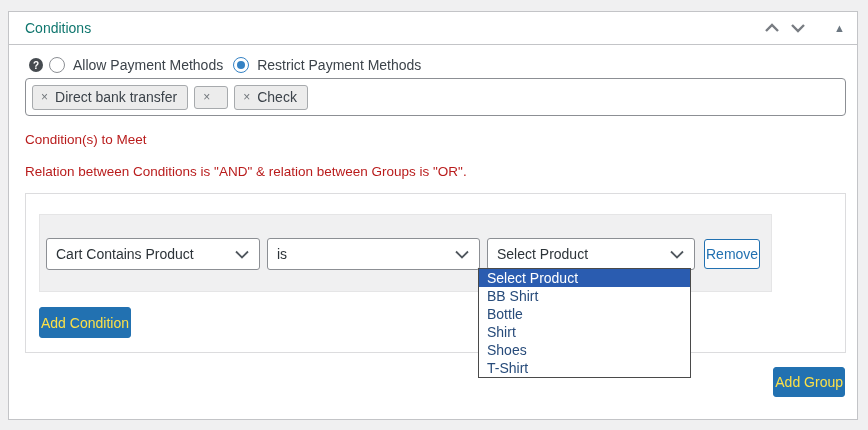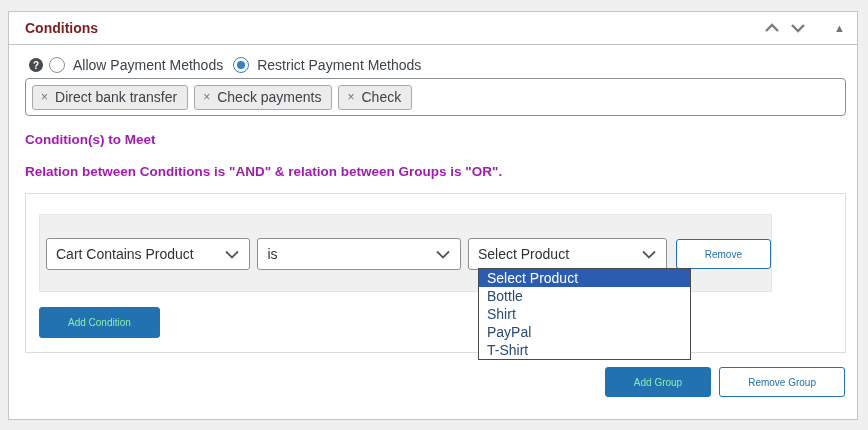--- a/index.html
+++ b/index.html
@@ -18,21 +18,21 @@
     width: 850px; height: 409px;
     background: #fff;
     border: 1px solid #c3c4c7;
   }
   .mb-header {
     height: 33px;
     border-bottom: 1px solid #c3c4c7;
     display: flex; align-items: center;
     padding: 0 12px 0 16px;
   }
-  .mb-title { font-weight: bold; font-size: 14px; color: #7f1d1d; }
+  .mb-title { font-weight: normal; font-size: 14px; color: #0f766e; }
   .mb-header-icons { margin-left: auto; display: flex; align-items: center; gap: 10px; color: #787c82; }
   .mb-header-icons svg { display: block; }
   .toggle-tri { font-size: 11px; color: #6c7781; margin-left: 18px; line-height: 1; }
   .mb-body { padding: 12px 11px 0 16px; }
 
   .radio-row { display: flex; align-items: center; margin: 0 0 5px 4px; }
   .help-icon {
     width: 14px; height: 14px; border-radius: 50%;
     background: #464b50; color: #fff;
     font-size: 10px; font-weight: bold;
@@ -57,21 +57,21 @@
     padding: 5px 6px; display: flex; gap: 6px; align-items: center;
     min-height: 38px;
   }
   .tag {
     background: #ececec; border: 1px solid #a7aaad; border-radius: 3px;
     padding: 3px 10px 4px 8px; color: #3c434a; white-space: nowrap;
     display: inline-flex; align-items: center;
   }
   .tag .x { color: #72777c; font-size: 12px; margin-right: 7px; }
 
-  .bold-line { font-weight: bold; color: #a21caf; font-size: 13.5px; }
+  .bold-line { font-weight: normal; color: #b91c1c; font-size: 13.5px; }
   .line-meet { margin: 16px 0 0 0; }
   .line-relation { margin: 17px 0 0 0; }
 
   .group-wrap {
     margin-top: 14px;
     border: 1px solid #dcdcde;
     background: #fff;
     width: 821px;
     padding: 20px 13px 14px 13px;
   }
@@ -89,25 +89,25 @@
     padding: 0 10px 0 9px;
     color: #2c3338; cursor: pointer;
   }
   .sel .sel-text { flex: 1 1 auto; overflow: hidden; white-space: nowrap; }
   .sel svg { flex: 0 0 auto; }
   .sel-field { width: 214px; }
   .sel-op { width: 213px; }
   .sel-val { width: 208px; }
   .btn {
     display: inline-flex; align-items: center; justify-content: center;
-    height: 30px; border-radius: 3px; font-size: 10px;
-    padding: 0 28px; cursor: pointer; white-space: nowrap;
+    height: 30px; border-radius: 3px; font-size: 14px;
+    padding: 0 1px; cursor: pointer; white-space: nowrap;
   }
   .btn-secondary { background: #fff; border: 1px solid #2271b1; color: #2271b1; }
-  .btn-primary { background: #2271b1; border: 1px solid #2271b1; color: #86efac; }
+  .btn-primary { background: #2271b1; border: 1px solid #2271b1; color: #fde047; }
   .btn-remove { margin-left: 2px; }
   .btn-add-cond { margin-top: 15px; height: 31px; }
 
   .footer-row {
     margin-top: 14px;
     display: flex; justify-content: flex-end; gap: 8px;
     padding-right: 1px;
   }
 
   .dropdown-list {
@@ -159,21 +159,20 @@
       <span class="radio-label">Restrict Payment Methods</span>
     </div>
 
     <div class="tags-box">
       <span class="tag">
         <span class="x">×</span>
         <span>Direct bank transfer</span>
       </span>
       <span class="tag">
         <span class="x">×</span>
-        <span>Check payments</span>
       </span>
       <span class="tag">
         <span class="x">×</span>
         <span>Check</span>
       </span>
     </div>
 
     <div class="bold-line line-meet">Condition(s) to Meet</div>
     <div class="bold-line line-relation">Relation between Conditions is "AND" &amp; relation between Groups is "OR".</div>
 
@@ -205,25 +204,25 @@
             </span>
           </div>
           <span class="btn btn-secondary btn-remove">Remove</span>
         </div>
       </div>
       <span class="btn btn-primary btn-add-cond">Add Condition</span>
     </div>
 
     <div class="footer-row">
       <span class="btn btn-primary">Add Group</span>
-      <span class="btn btn-secondary">Remove Group</span>
     </div>
 
   </div>
 </div>
 
 <div class="dropdown-list">
   <div class="dd-option selected">Select Product</div>
+  <div class="dd-option">BB Shirt</div>
   <div class="dd-option">Bottle</div>
   <div class="dd-option">Shirt</div>
-  <div class="dd-option">PayPal</div>
+  <div class="dd-option">Shoes</div>
   <div class="dd-option">T-Shirt</div>
 </div>
 
 </body></html>

